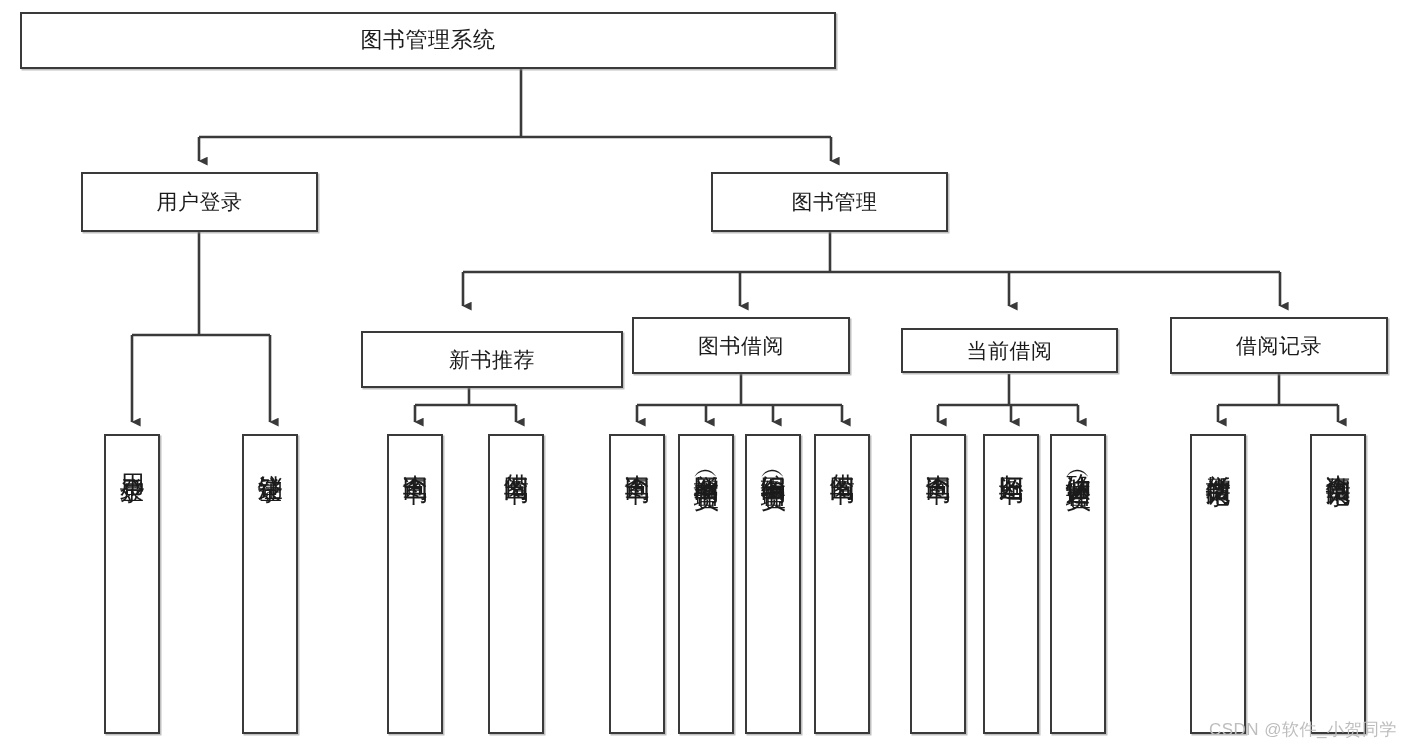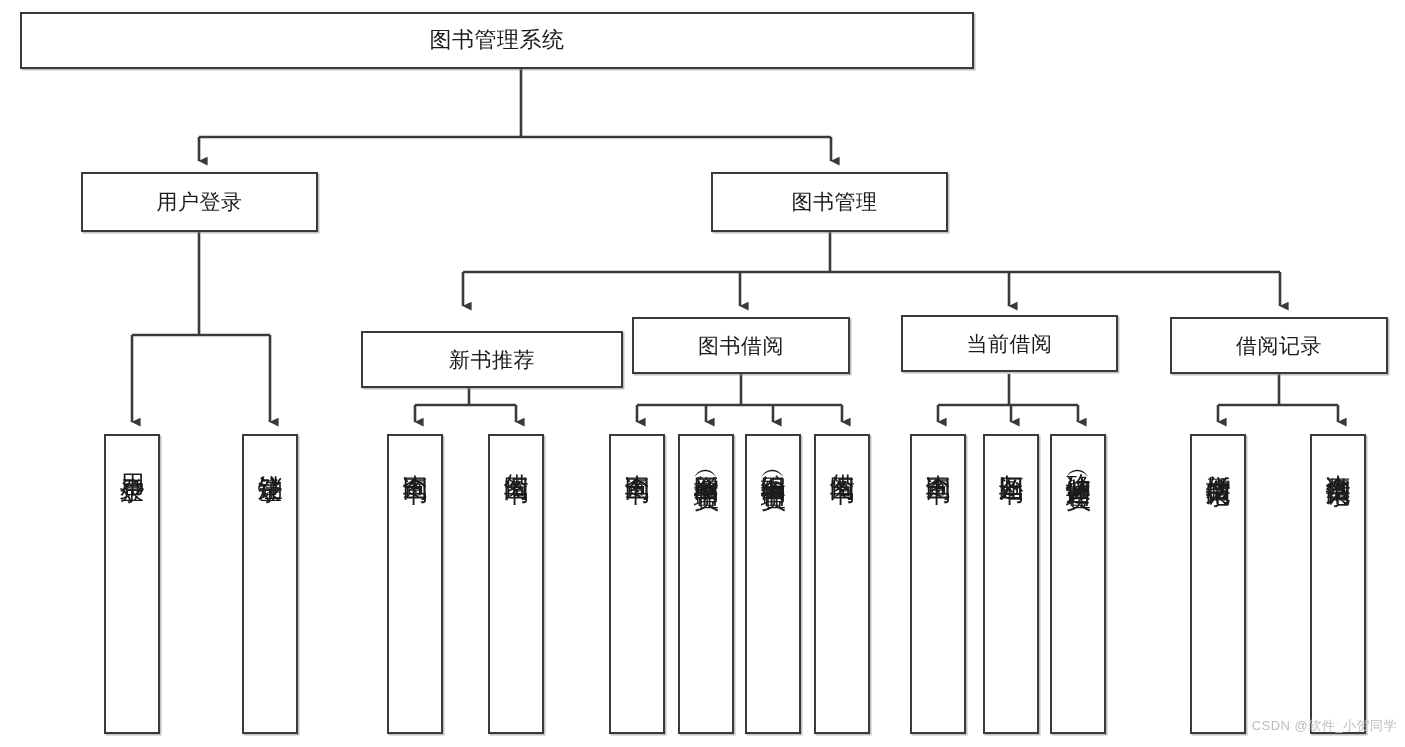--- a/index.html
+++ b/index.html
@@ -54,22 +54,22 @@
     text-orientation: upright;
     font-size: 25px;
     line-height: 1.18;
     letter-spacing: 2px;
     white-space: nowrap;
     text-align: left;
   }
   .watermark {
     position: absolute;
     right: 8px;
-    bottom: 12px;
-    font-size: 13px;
+    bottom: 6px;
+    font-size: 17px;
     color: #bdbdbd;
     letter-spacing: 0.5px;
     white-space: nowrap;
     pointer-events: none;
   }
 </style>
 </head>
 <body>
 
 <div id="diagram-root">
@@ -117,38 +117,38 @@
       <path d="M 1011 405 L 1011 422" marker-end="url(#arrowhead)"></path>
       <path d="M 1078 405 L 1078 422" marker-end="url(#arrowhead)"></path>
 
       <path d="M 1279 374 L 1279 405"></path>
       <path d="M 1218 405 L 1338 405"></path>
       <path d="M 1218 405 L 1218 422" marker-end="url(#arrowhead)"></path>
       <path d="M 1338 405 L 1338 422" marker-end="url(#arrowhead)"></path>
     </g>
   </svg>
 
-  <div class="node-box root" style="left:20px; top:12px; width:954px; height:57px;">
+  <div class="node-box root" style="left:20px; top:12px; width:816px; height:57px;">
     <span class="node-label-h">图书管理系统</span>
   </div>
 
   <div class="node-box" style="left:81px; top:172px; width:237px; height:60px;">
     <span class="node-label-h">用户登录</span>
   </div>
   <div class="node-box" style="left:711px; top:172px; width:237px; height:60px;padding-left:10px;">
     <span class="node-label-h">图书管理</span>
   </div>
 
   <div class="node-box" style="left:361px; top:317px; width:262px; height:57px;margin-top:14px;">
     <span class="node-label-h">新书推荐</span>
   </div>
   <div class="node-box" style="left:632px; top:317px; width:218px; height:57px;text-align:right;">
     <span class="node-label-h">图书借阅</span>
   </div>
-  <div class="node-box" style="left:901px; top:315px; width:217px; height:57px;">
+  <div class="node-box" style="left:901px; top:328px; width:217px; height:45px;">
     <span class="node-label-h">当前借阅</span>
   </div>
   <div class="node-box" style="left:1170px; top:317px; width:218px; height:57px;">
     <span class="node-label-h">借阅记录</span>
   </div>
 
   <div class="node-box leaf" style="left:104px; top:434px; width:56px; height:300px;">
     <span class="node-label-v">用户登录</span>
   </div>
   <div class="node-box leaf" style="left:242px; top:434px; width:56px; height:300px;">

